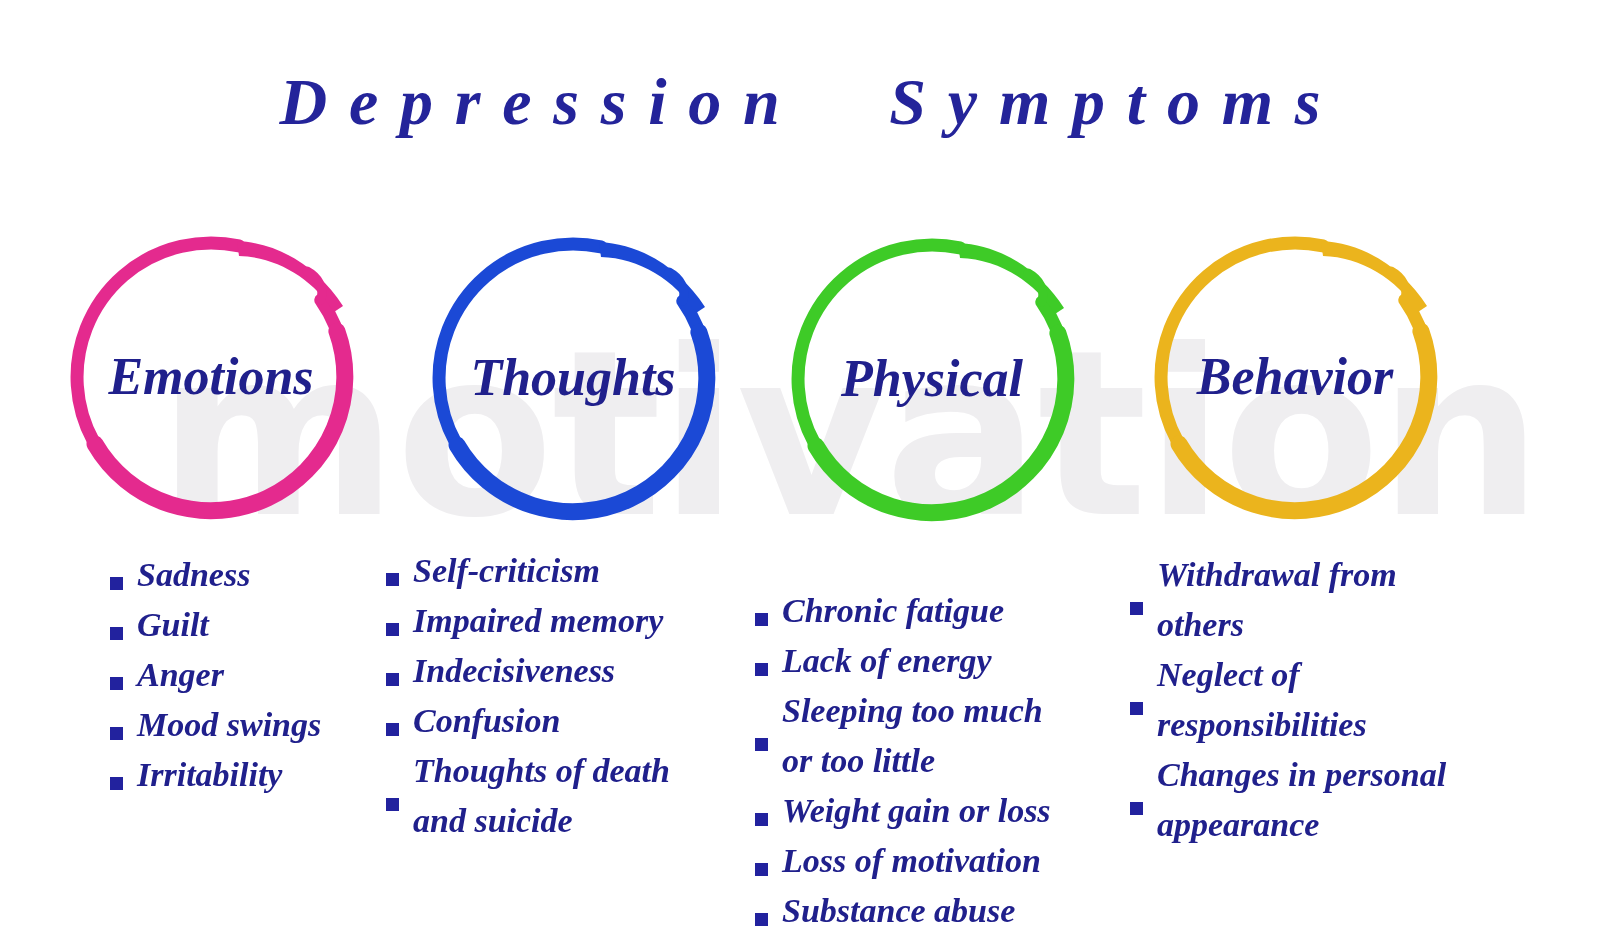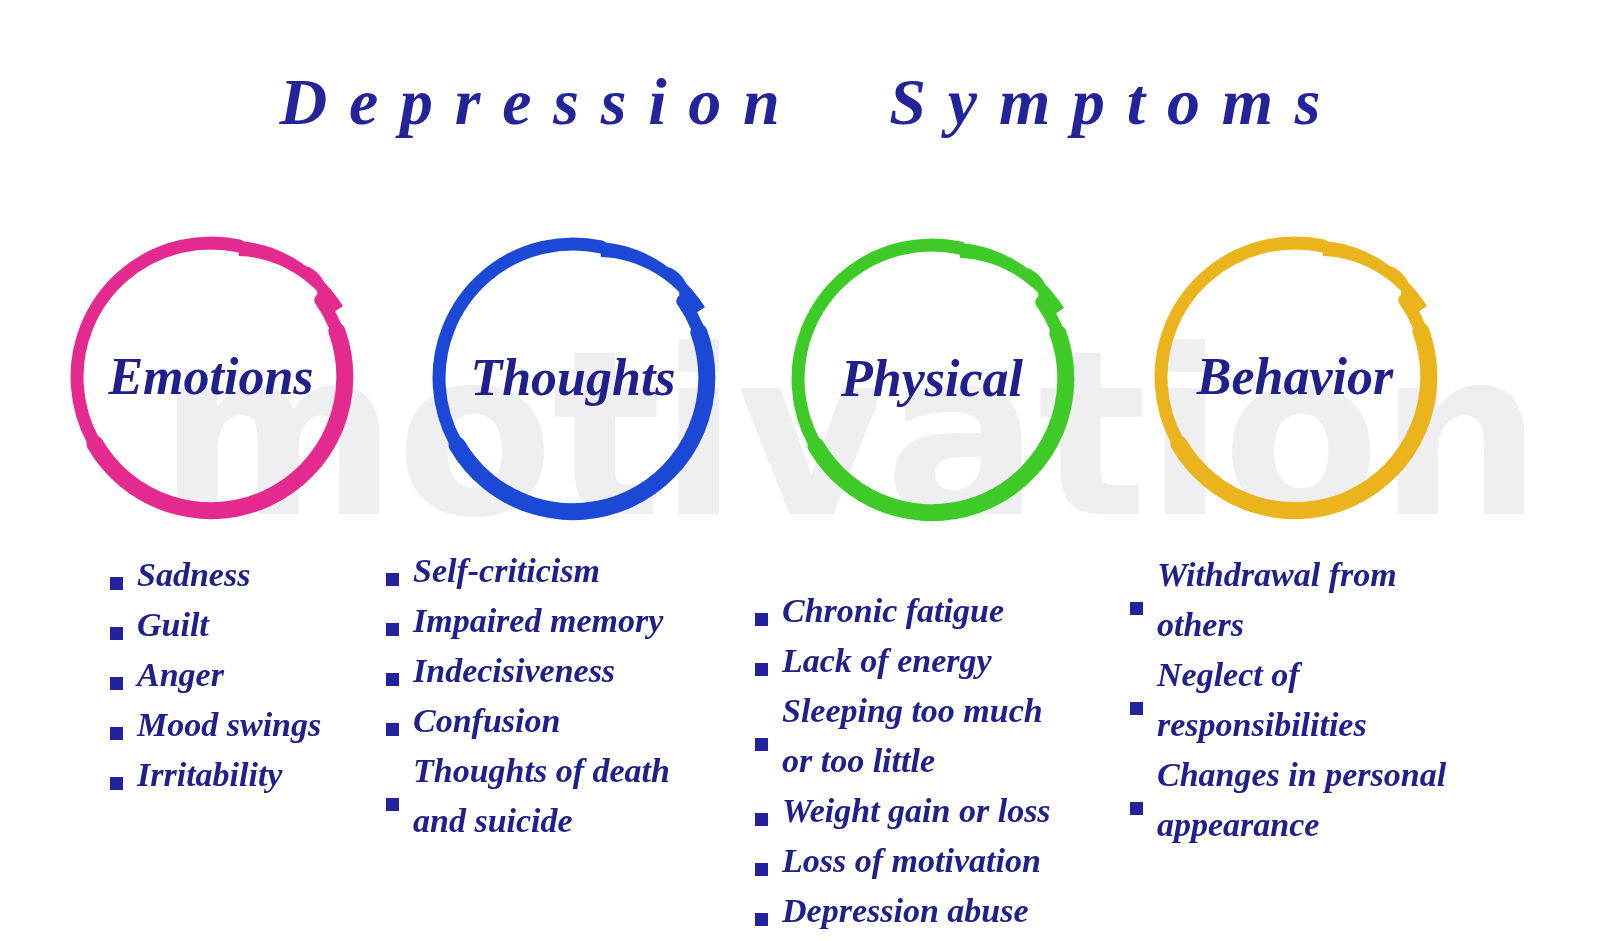--- a/index.html
+++ b/index.html
@@ -190,21 +190,21 @@
       <div class="item">
         <span class="bullet"></span>
         <span class="itext">Weight gain or loss</span>
       </div>
       <div class="item">
         <span class="bullet"></span>
         <span class="itext">Loss of motivation</span>
       </div>
       <div class="item">
         <span class="bullet"></span>
-        <span class="itext">Depression abuse</span>
+        <span class="itext">Substance abuse</span>
       </div>
     </div>
   <div class="list col4">
       <div class="item">
         <span class="bullet"></span>
         <span class="itext">Withdrawal from
 others</span>
       </div>
       <div class="item">
         <span class="bullet"></span>

